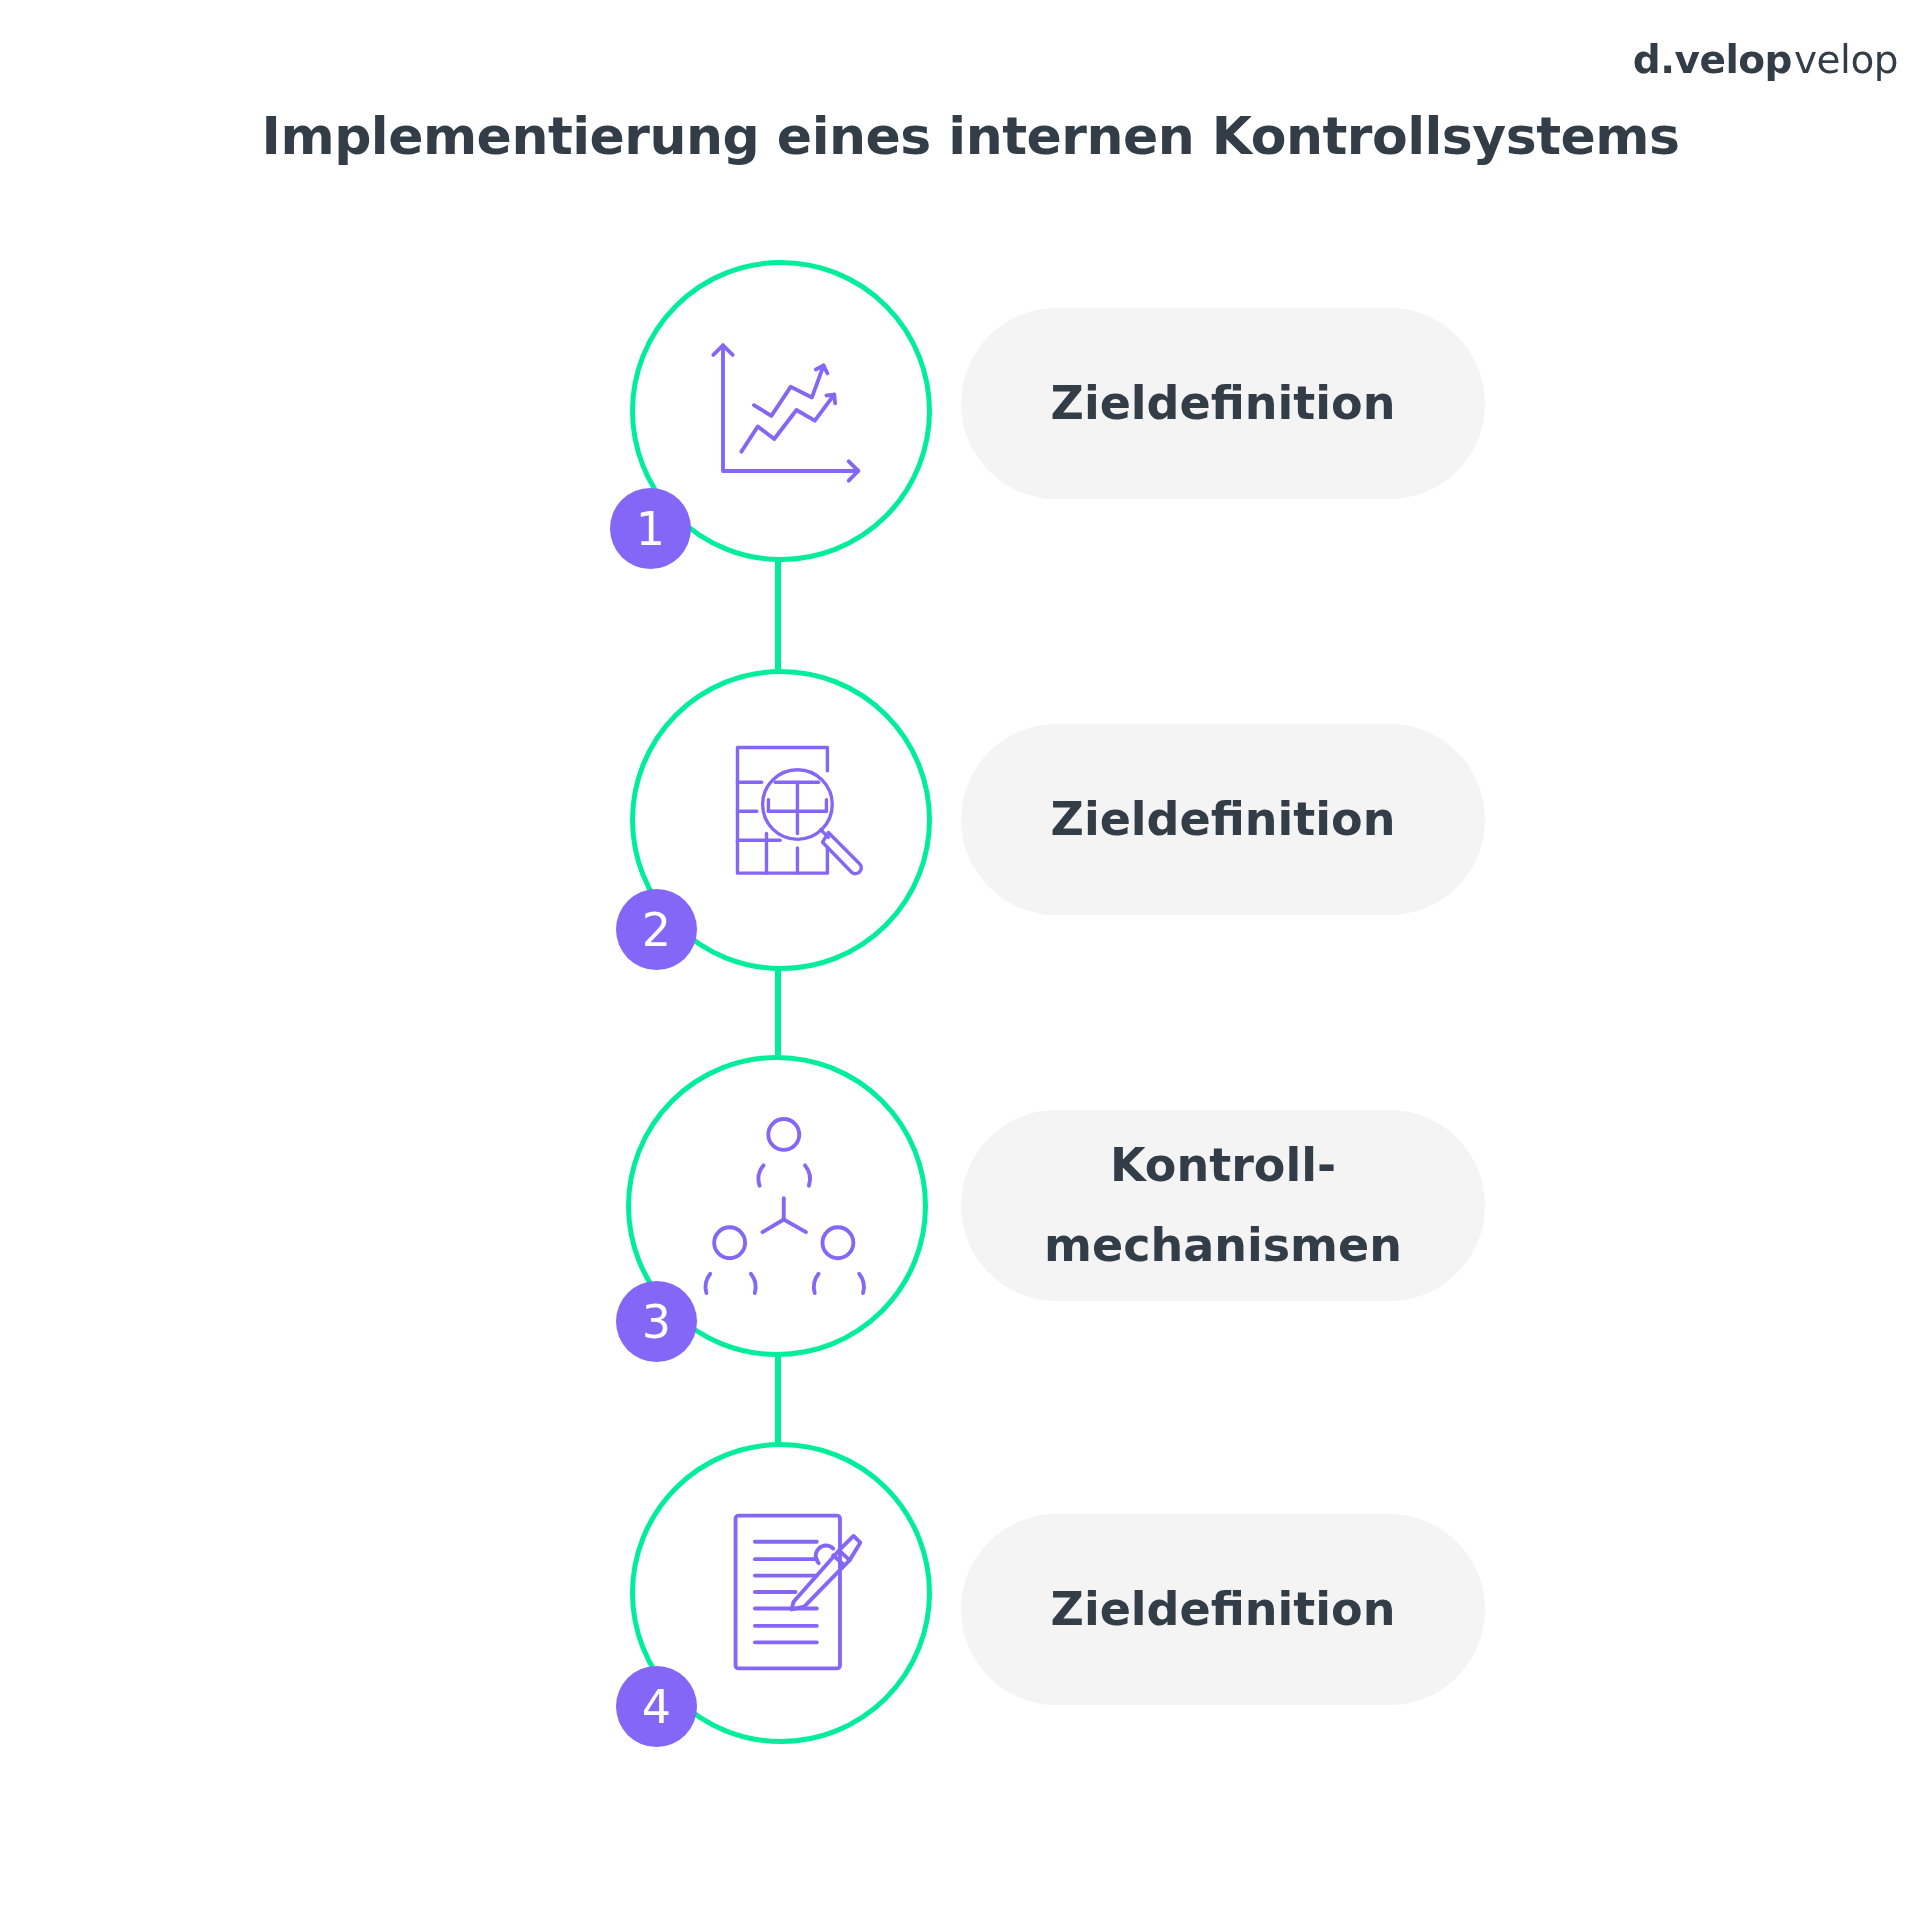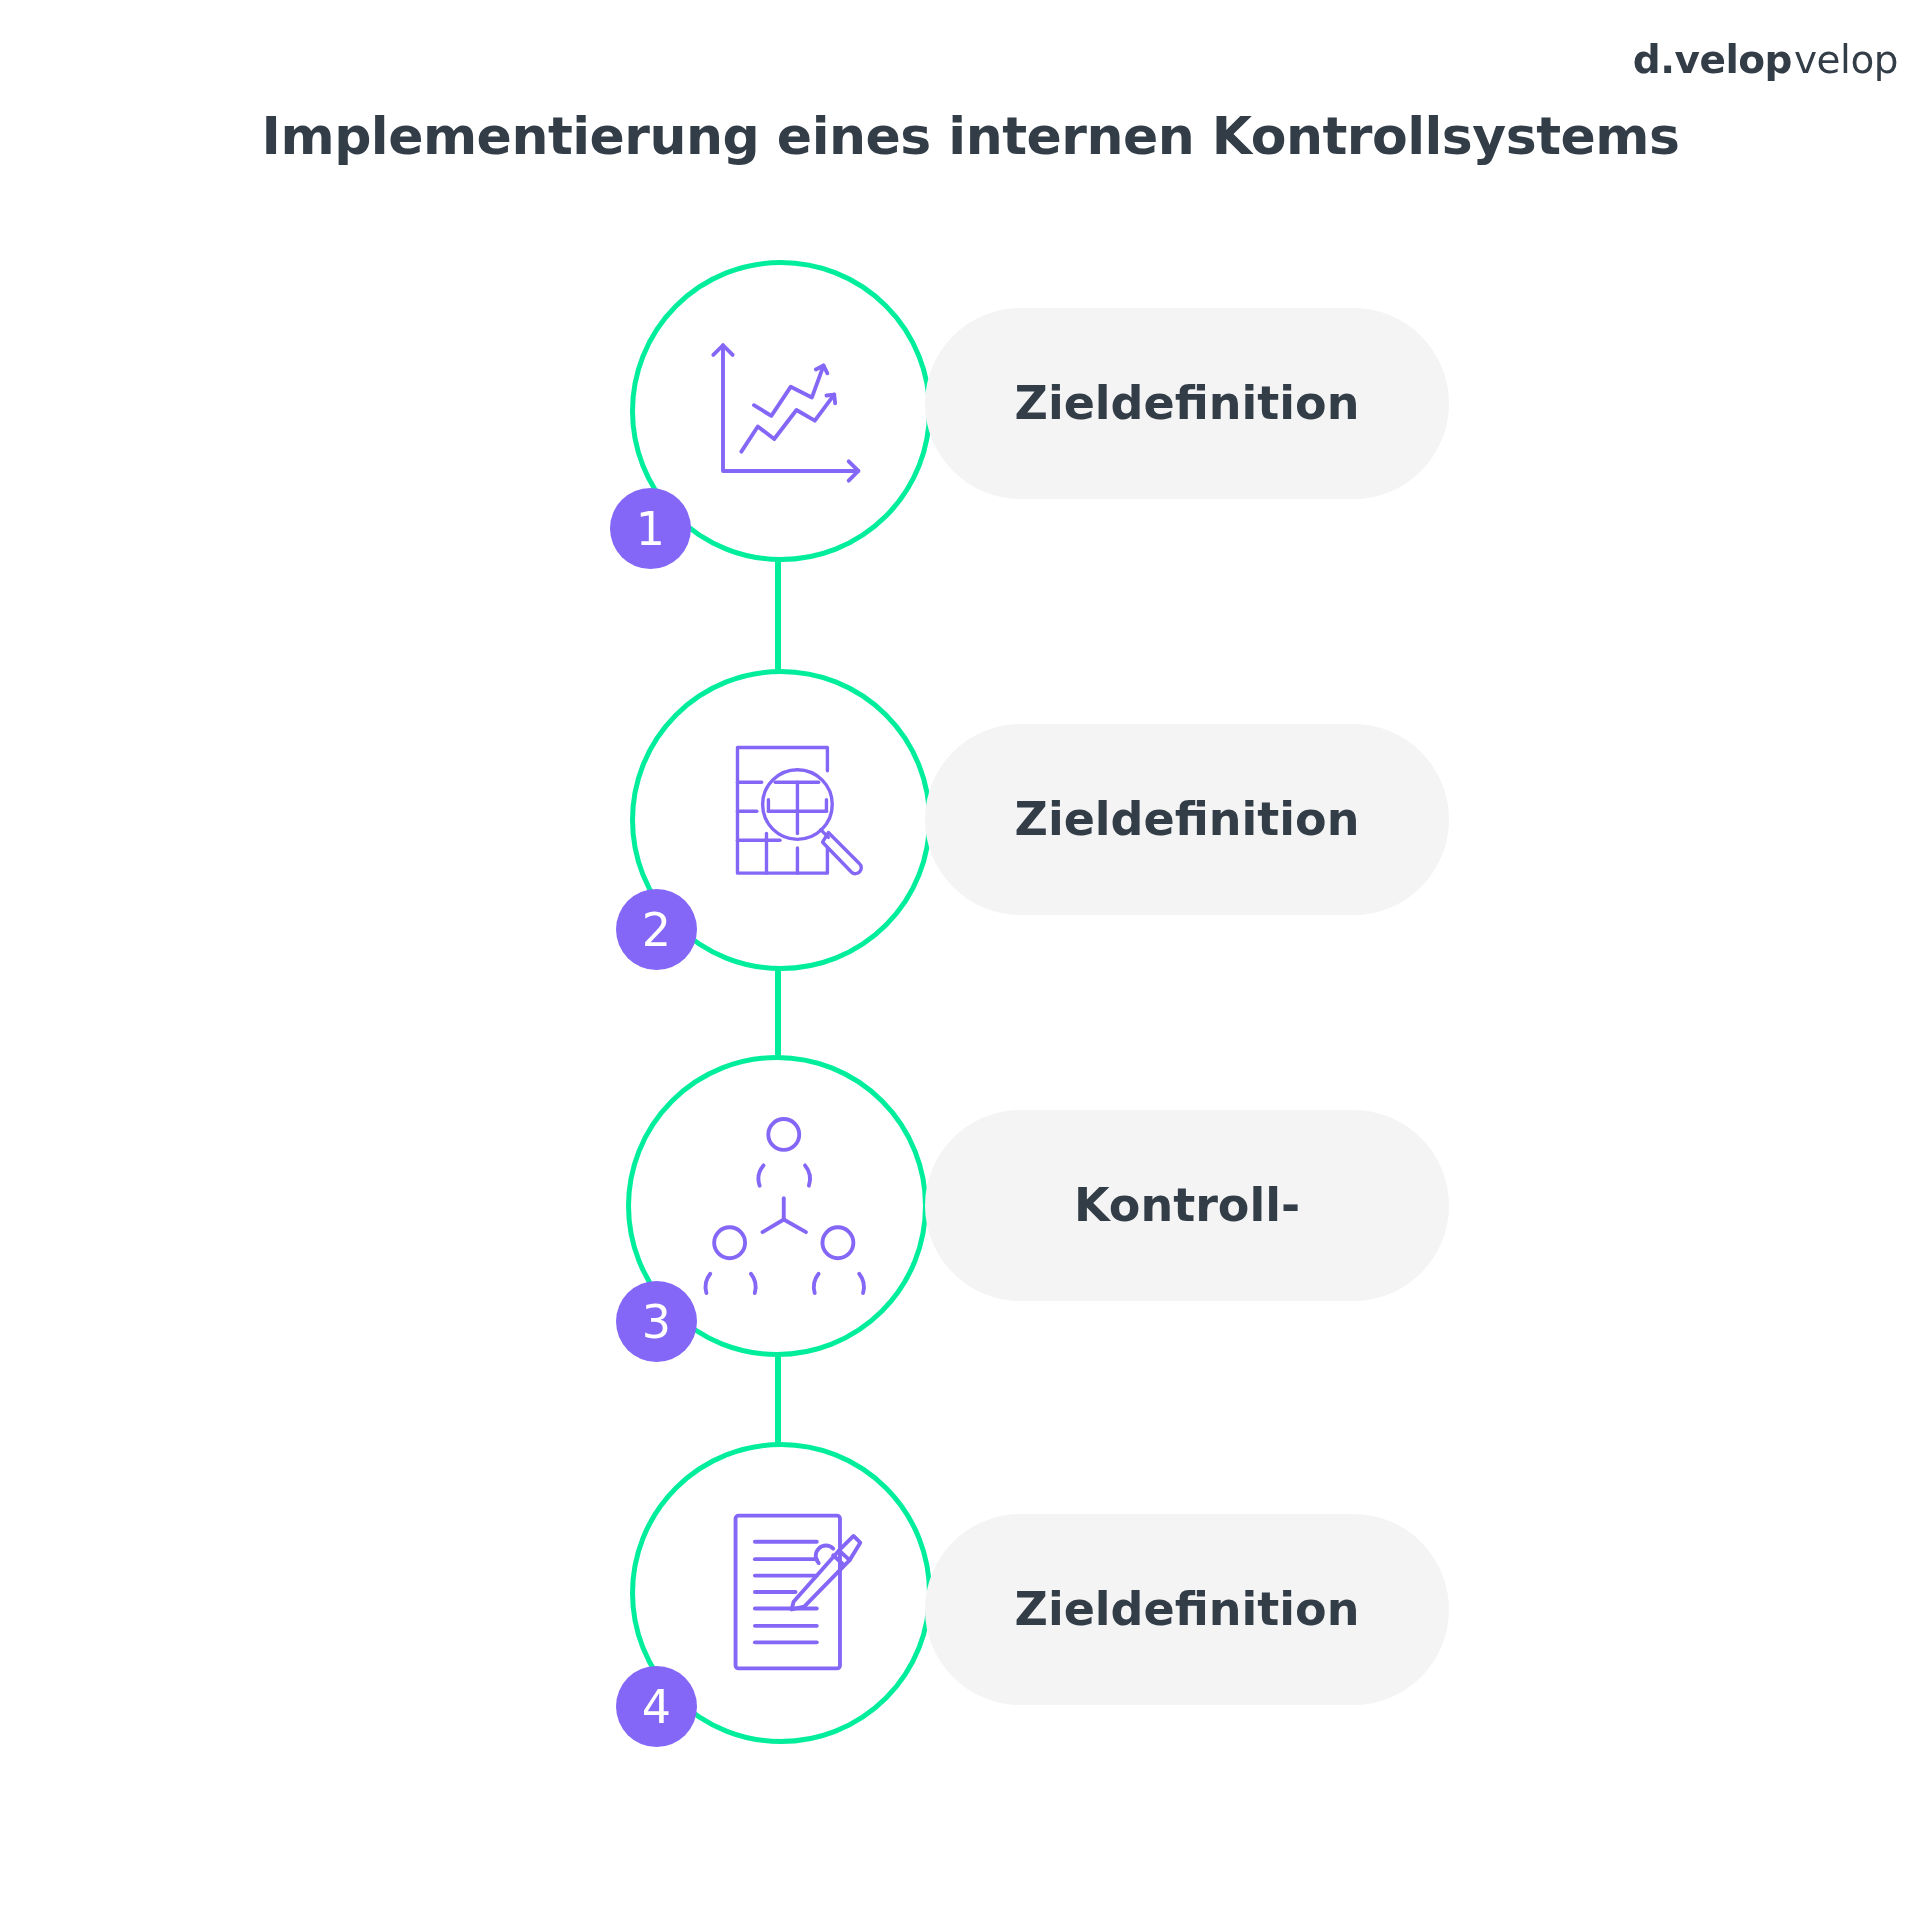--- a/index.html
+++ b/index.html
@@ -11,21 +11,21 @@
     .logo .sub { font-weight: normal; }
     .title { position: absolute; top: 106px; left: 0; width: 1941px; text-align: center;
              font-size: 52px; font-weight: bold; color: #333d47; letter-spacing: -0.5px; }
     .connector { position: absolute; left: 775px; width: 5.8px; background: #00ee9c; }
     .circle { position: absolute; width: 292px; height: 292px; border: 5.8px solid #00ee9c;
               border-radius: 50%; background: #ffffff; box-sizing: content-box; }
     .circle svg { position: absolute; left: 0; top: 0; width: 292px; height: 292px; }
     .badge { position: absolute; width: 81px; height: 81px; border-radius: 50%; background: #8467f7;
              color: #ffffff; font-size: 46px; display: flex; align-items: center; justify-content: center;
              font-family: "DejaVu Sans", sans-serif; }
-    .pill { position: absolute; left: 925px; width: 524px; height: 191px; border-radius: 96px;
+    .pill { position: absolute; left: 961px; width: 524px; height: 191px; border-radius: 96px;
             background: #f4f4f4; display: flex; align-items: center; justify-content: center;
             text-align: center; font-size: 46px; font-weight: bold; color: #333d47; line-height: 1.55; }
     .pill span { display: block; }
   </style>
 </head>
 <body>
 
 <div class="logo">
   <span class="brand">d.velop</span>
   <span class="sub">velop</span>
@@ -88,20 +88,21 @@
     <path d="M82,221 A22,22 0 0 0 78,241"></path>
     <path d="M124,221 A22,22 0 0 1 128,241"></path>
     <circle cx="214" cy="189" r="16"></circle>
     <path d="M194,221 A22,22 0 0 0 190,241"></path>
     <path d="M236,221 A22,22 0 0 1 240,241"></path>
   </svg>
 </div>
 <div class="badge" style="left:616px;top:1281px;">3</div>
 <div class="pill" style="top:1110px;flex-direction:column;gap:8px;">
   <span>Kontroll-</span>
+  <span>mechanismen</span>
 </div>
 
 <div class="circle" style="left:630px;top:1442px;">
   <svg viewBox="0 0 302 302" fill="none" stroke="#8467f7" stroke-width="4" stroke-linecap="round" stroke-linejoin="round">
     <rect x="104" y="71" width="108" height="158" rx="3"></rect>
     <line x1="124" y1="98" x2="188" y2="98"></line>
     <line x1="124" y1="116" x2="188" y2="116"></line>
     <line x1="124" y1="133" x2="188" y2="133"></line>
     <line x1="124" y1="150" x2="166" y2="150"></line>
     <line x1="124" y1="167" x2="188" y2="167"></line>

